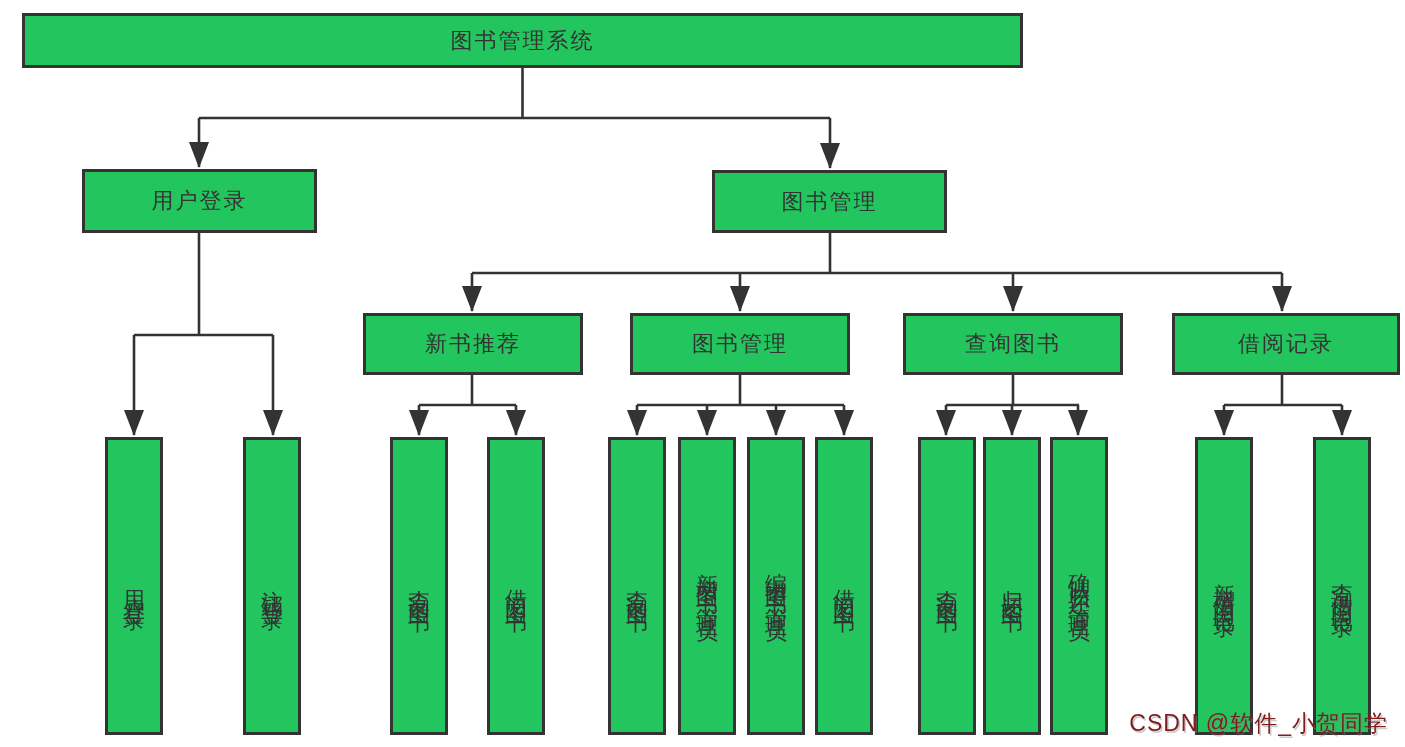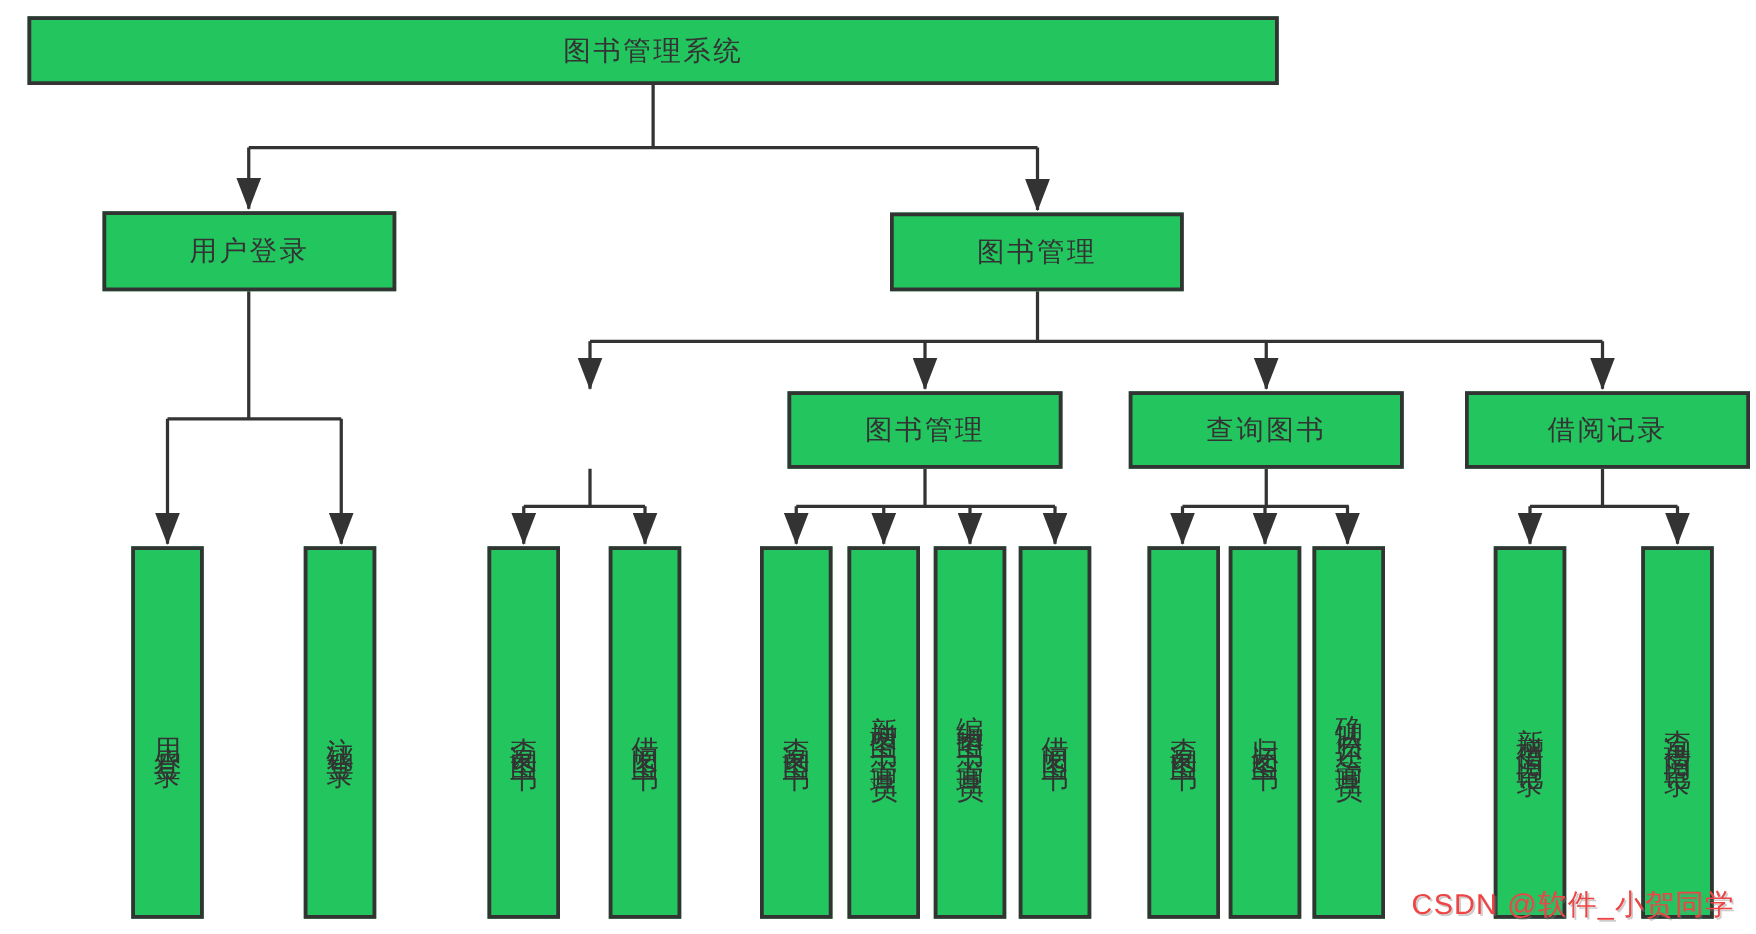--- a/index.html
+++ b/index.html
@@ -65,21 +65,21 @@
   .leaf-c1 { left: 983px; }
   .leaf-c2 { left: 1050px; }
   .leaf-d0 { left: 1195px; }
   .leaf-d1 { left: 1313px; }
   .watermark {
     position: absolute;
     right: 17px;
     bottom: 8px;
     font-size: 23px;
     letter-spacing: 1px;
-    color: #ef4444;
+    color: #7f1d1d;
     text-shadow: 1.5px 1.5px 0 rgba(130,130,130,0.40);
     z-index: 3;
     white-space: nowrap;
   }
 </style>
 </head>
 <body>
 
 <div class="stage">
 
@@ -130,20 +130,23 @@
     <span class="h-label">图书管理系统</span>
   </div>
 
   <div class="node box-user">
     <span class="h-label">用户登录</span>
   </div>
   <div class="node box-mgmt">
     <span class="h-label">图书管理</span>
   </div>
 
+  <div class="node box-cat0">
+    <span class="h-label">新书推荐</span>
+  </div>
   <div class="node box-cat1">
     <span class="h-label">图书管理</span>
   </div>
   <div class="node box-cat2">
     <span class="h-label">查询图书</span>
   </div>
   <div class="node box-cat3">
     <span class="h-label">借阅记录</span>
   </div>
 

